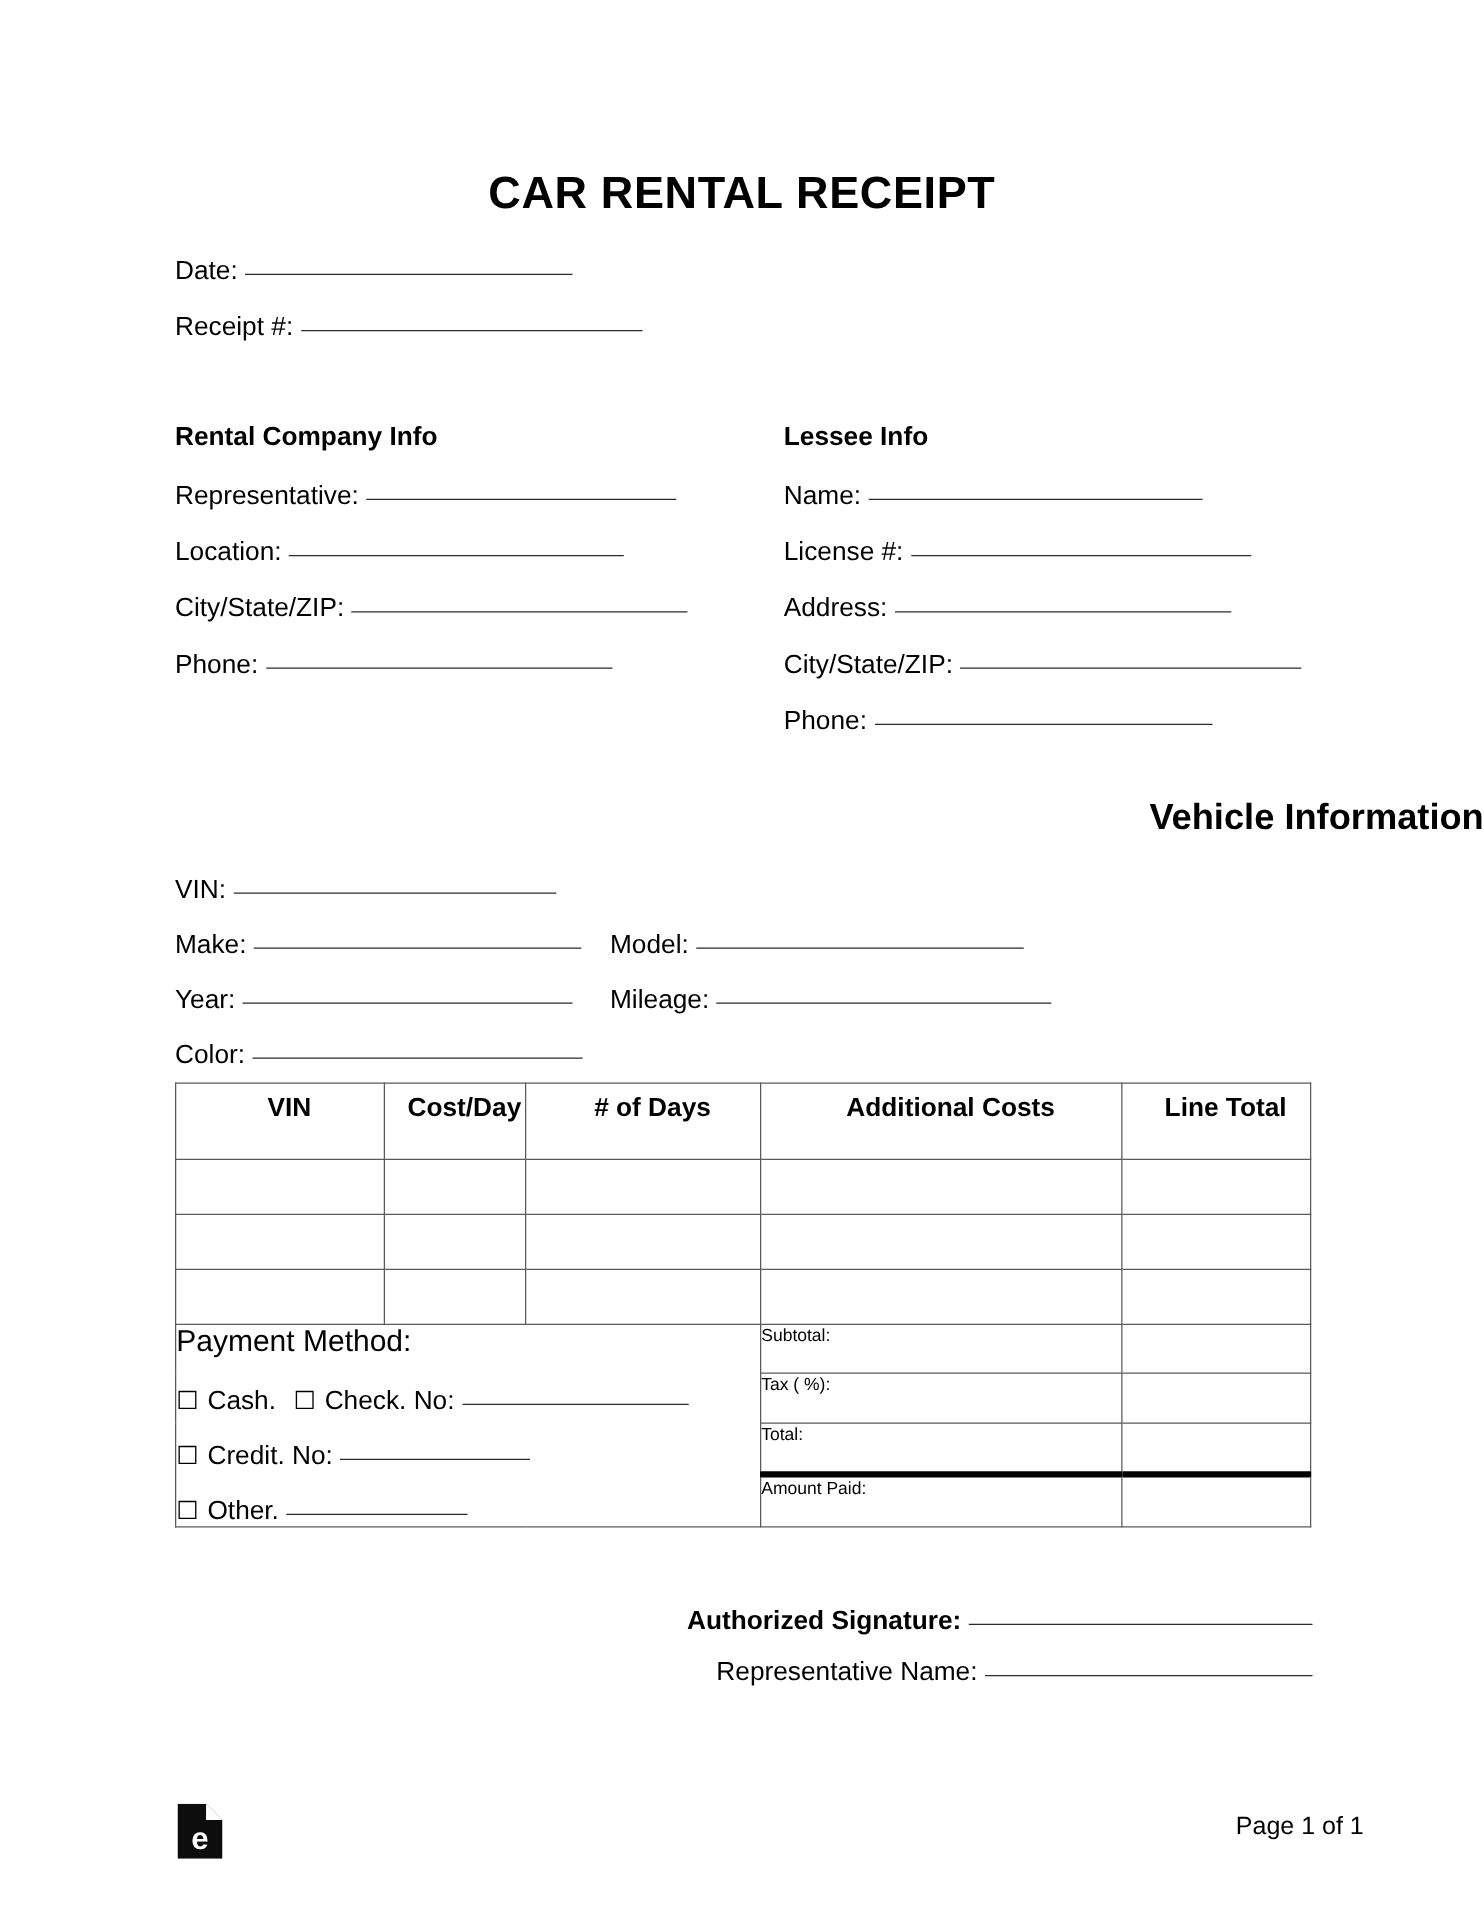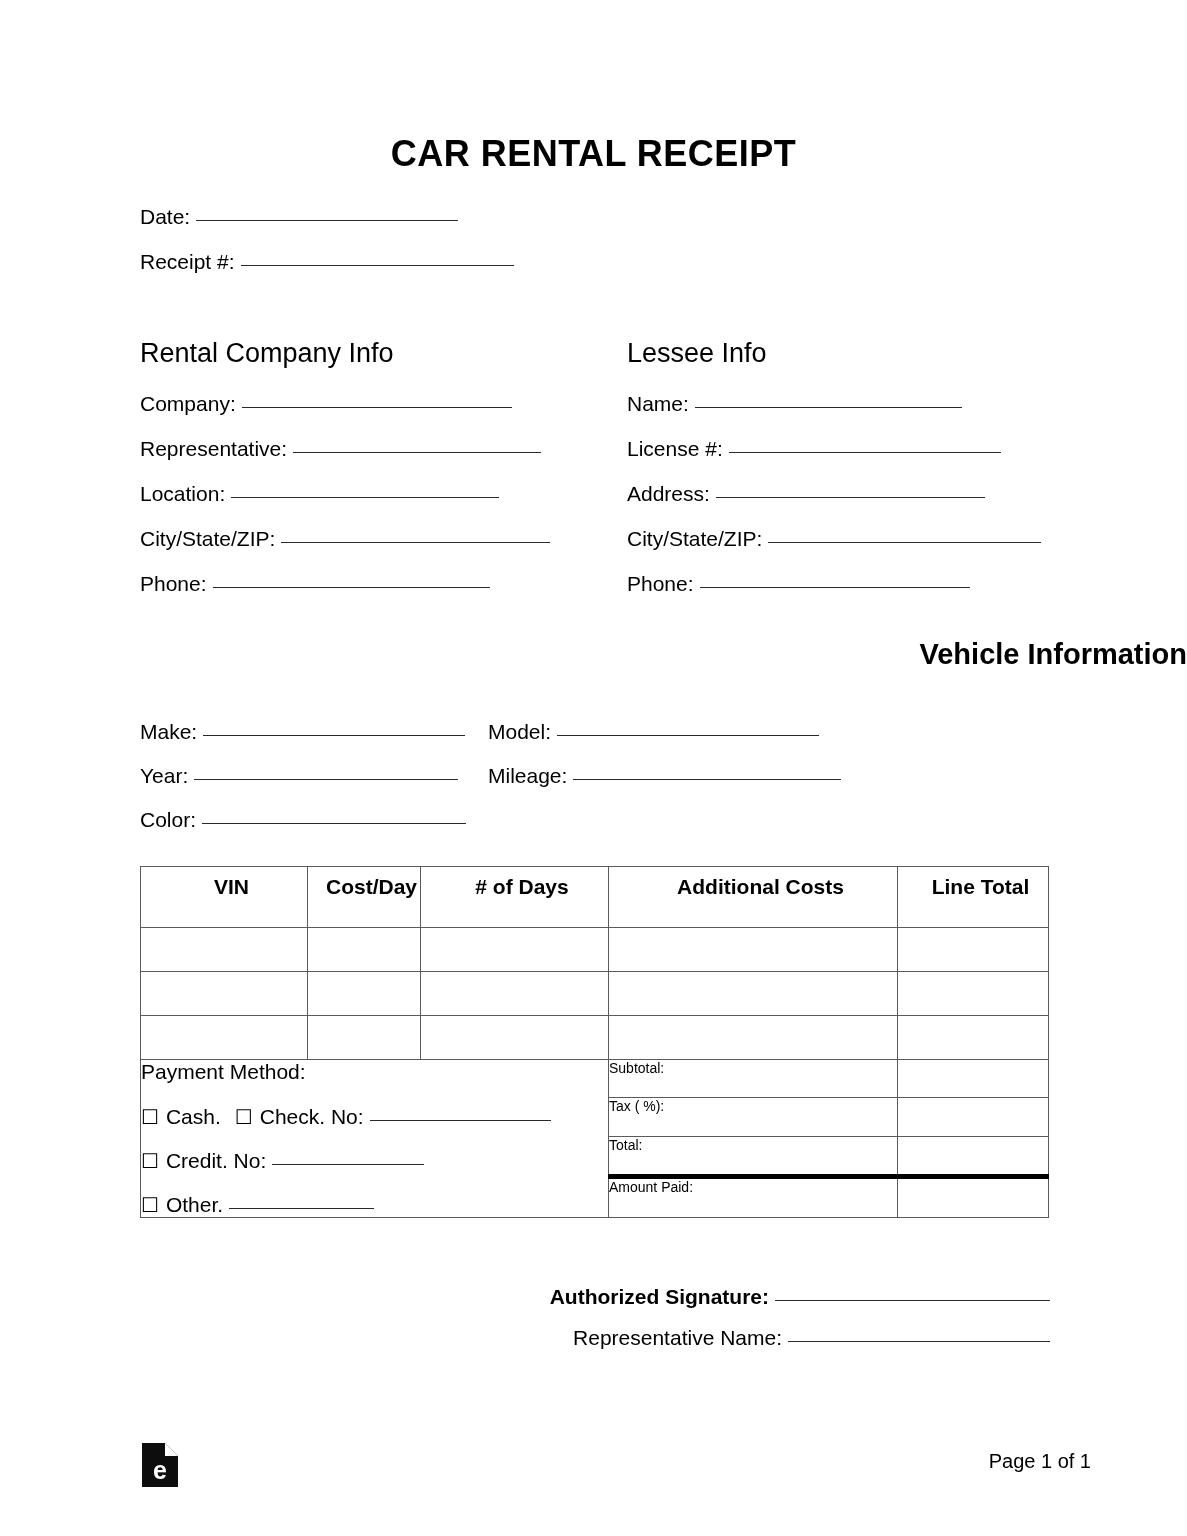--- a/index.html
+++ b/index.html
@@ -64,22 +64,22 @@
   .info-cols {
     position: absolute;
     left: 140px;
     top: 338px;
     width: 960px;
     display: flex;
   }
   .info-col { width: 487px; }
   .info-col.right { width: 470px; }
   .col-heading {
-    font-size: 27px;
-    font-weight: normal;
+    font-size: 21px;
+    font-weight: bold;
     margin-bottom: 23px;
   }
   .info-col .field-row { margin-bottom: 21px; }
 
   
   .section-title {
     position: absolute;
     left: 0;
     top: 638px;
     width: 1187px;
@@ -127,21 +127,21 @@
     padding-top: 8px;
     padding-left: 15px;
   }
   .row-empty td { height: 43px; }
 
   .pm-cell {
     padding: 10px 0 14px 11px;
     vertical-align: top;
   }
   .pm-title {
-    font-size: 21px;
+    font-size: 24px;
     margin-bottom: 21px;
   }
   .pm-line {
     font-size: 21px;
     margin-bottom: 20px;
     white-space: nowrap;
     display: flex;
     align-items: baseline;
   }
   .pm-line:last-child { margin-bottom: 0; }
@@ -212,24 +212,20 @@
       <span class="blank" style="width:273px"></span>
     </div>
   </div>
 
   <div class="info-cols">
 
     <div class="info-col">
       <div class="col-heading">Rental Company Info</div>
 
       <div class="field-row">
-        <span class="field-label">Company:</span>
-        <span class="blank" style="width:270px"></span>
-      </div>
-      <div class="field-row">
         <span class="field-label">Representative:</span>
         <span class="blank" style="width:248px"></span>
       </div>
       <div class="field-row">
         <span class="field-label">Location:</span>
         <span class="blank" style="width:268px"></span>
       </div>
       <div class="field-row">
         <span class="field-label">City/State/ZIP:</span>
         <span class="blank" style="width:269px"></span>
@@ -264,20 +260,24 @@
         <span class="blank" style="width:270px"></span>
       </div>
     </div>
 
   </div>
 
   <div class="section-title">Vehicle Information</div>
 
   <div class="vehicle-fields">
     <div class="veh-row">
+      <span class="veh-left">
+        <span>VIN:</span>
+        <span class="blank" style="width:258px"></span>
+      </span>
     </div>
 
     <div class="veh-row">
       <span class="veh-left">
         <span>Make:</span>
         <span class="blank" style="width:262px"></span>
       </span>
       <span class="veh-right">
         <span>Model:</span>
         <span class="blank" style="width:262px"></span>

